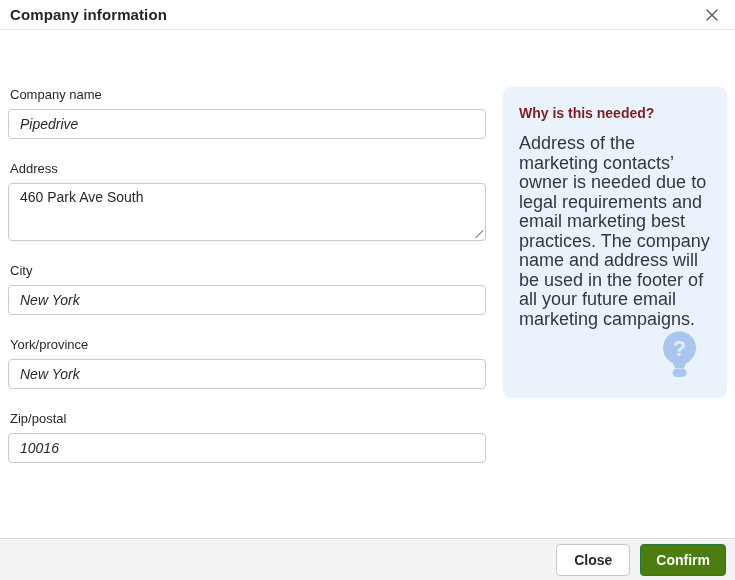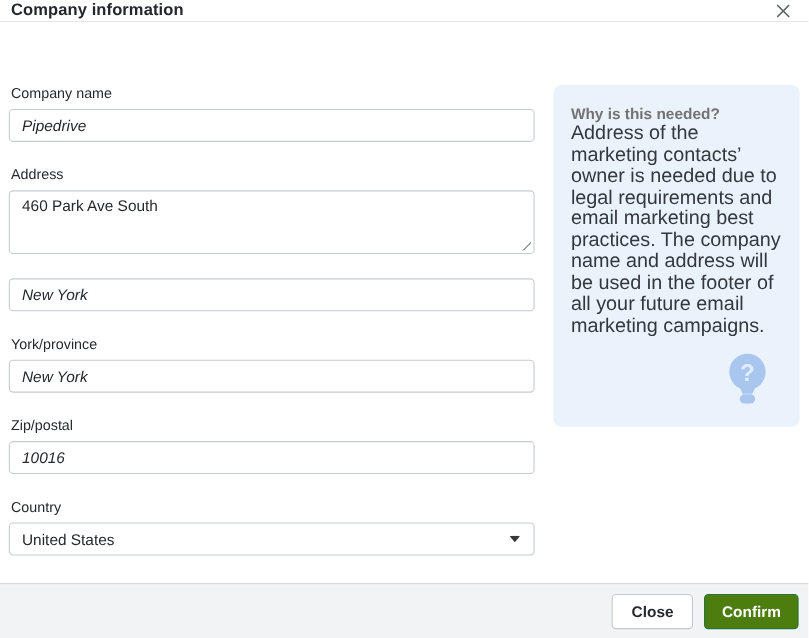--- a/index.html
+++ b/index.html
@@ -5,21 +5,21 @@
   * { box-sizing: border-box; margin: 0; padding: 0; }
   html, body { width: 735px; height: 580px; }
   body {
     font-family: "Liberation Sans", sans-serif;
     background: #ffffff;
     position: relative;
     overflow: hidden;
     color: #26292c;
   }
   .modal-header {
-    height: 20px;
+    height: 30px;
     border-bottom: 1px solid #e5e7e9;
     display: flex;
     align-items: center;
     justify-content: space-between;
     padding: 0 12px 0 10px;
     background: #fff;
   }
   .modal-title { font-size: 15px; font-weight: 700; color: #23262a; letter-spacing: .1px; }
   .close-btn {
     width: 22px; height: 22px;
@@ -83,27 +83,27 @@
   }
   .info-panel {
     width: 224px;
     margin-left: 17px;
     height: 311px;
     background: #eaf2fc;
     border-radius: 8px;
     padding: 18px 16px 0 16px;
     position: relative;
   }
-  .info-title { font-size: 14px; font-weight: 700; color: #737373; }
+  .info-title { font-size: 14px; font-weight: 700; color: #7f1d1d; margin-bottom: 13px; }
   .info-text { font-size: 18px; line-height: 19.5px; color: #33383d; }
   .bulb-icon { position: absolute; right: 30px; bottom: 21px; }
   .modal-footer {
     position: absolute;
     left: 0; bottom: 0;
-    width: 735px; height: 50px;
+    width: 735px; height: 42px;
     background: #f2f3f5;
     border-top: 1px solid #d8dadc;
     display: flex;
     align-items: center;
     justify-content: flex-end;
     gap: 10px;
     padding-right: 9px;
   }
   .btn {
     height: 32px;
@@ -142,40 +142,34 @@
 
     <div class="field-group">
       <label class="field-label">Address</label>
       <div class="textarea-wrap">
         <textarea class="text-area" style="">460 Park Ave South</textarea>
         <span class="resize-handle"></span>
       </div>
     </div>
 
     <div class="field-group">
+      <label class="field-label">City</label>
       <input class="text-input" type="text" value="New York" style="">
     </div>
 
     <div class="field-group">
       <label class="field-label">York/province</label>
       <input class="text-input" type="text" value="New York" style="">
     </div>
 
     <div class="field-group">
       <label class="field-label">Zip/postal</label>
       <input class="text-input" type="text" value="10016" style="">
     </div>
 
-    <div class="field-group">
-      <label class="field-label">Country</label>
-      <div class="select-box">
-        <span>United States</span>
-        <span class="caret-down"></span>
-      </div>
-    </div>
 
   </div>
 
   <div class="info-panel">
     <div class="info-title">Why is this needed?</div>
     <div class="info-text">Address of the marketing contacts’ owner is needed due to legal requirements and email marketing best practices. The company name and address will be used in the footer of all your future email marketing campaigns.</div>
     <span class="bulb-icon" style="display:flex">
       <svg width="35" height="46" viewBox="0 0 35 46">
         <circle cx="17.5" cy="17" r="16.5" fill="#a9c6ef"></circle>
         <path d="M10 30 L25 30 L22 37 L13 37 Z" fill="#a9c6ef"></path>

